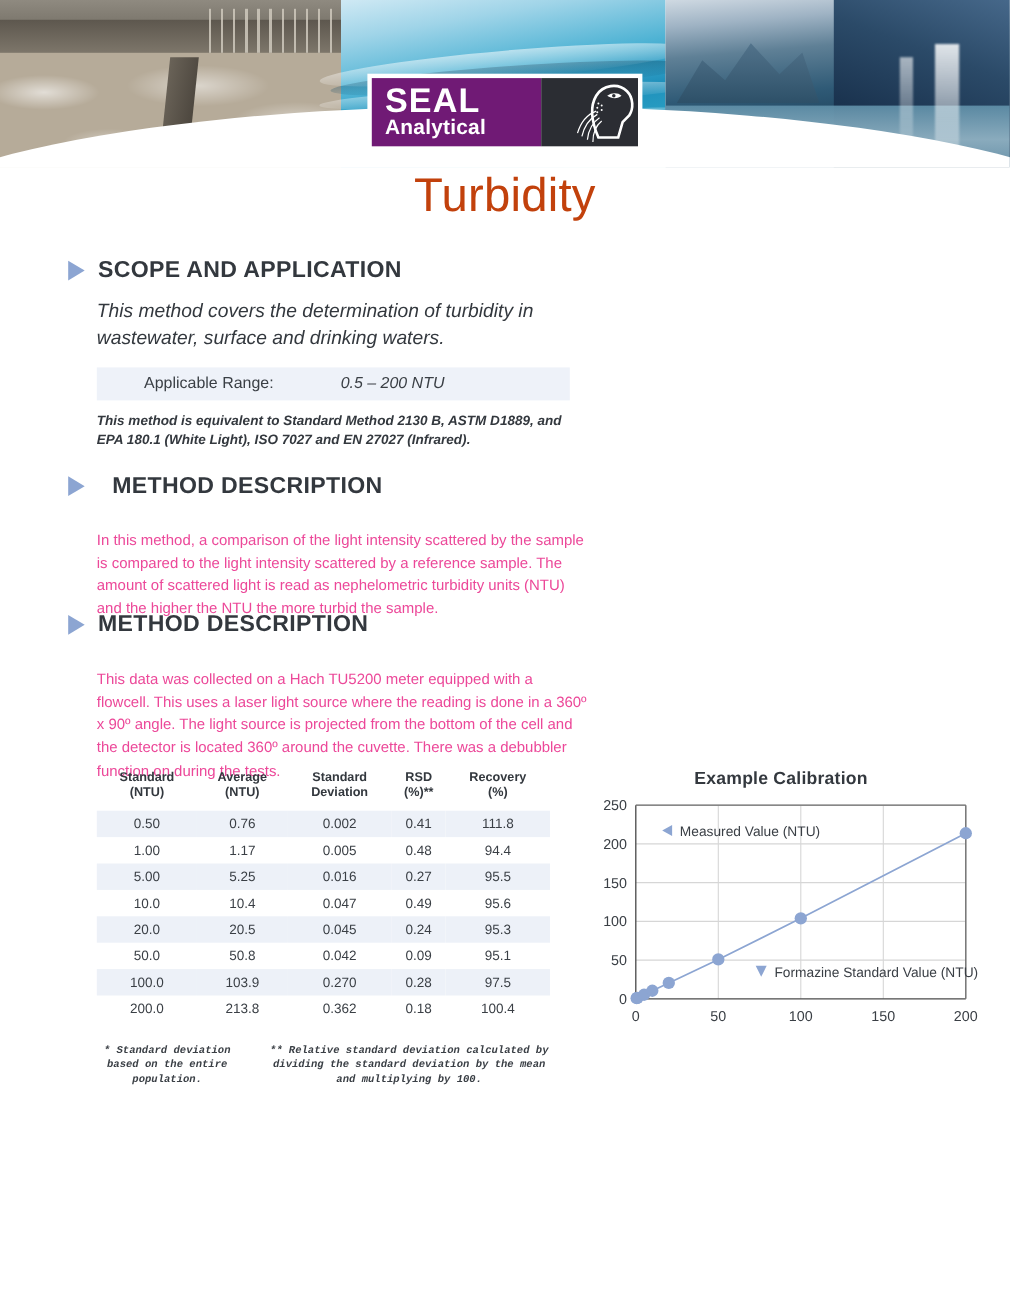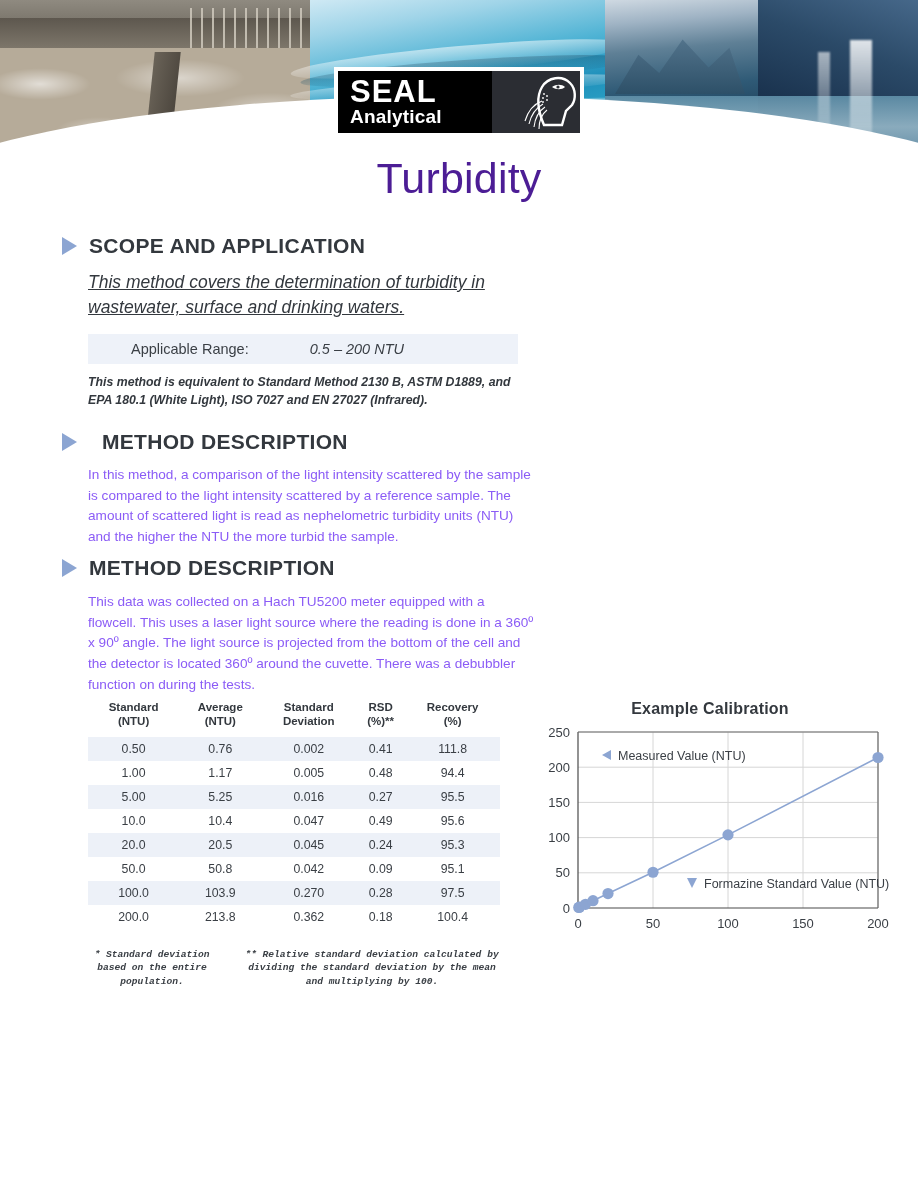--- a/index.html
+++ b/index.html
@@ -72,50 +72,50 @@
   .photo-c .pc-rock2{position:absolute;bottom:14px;left:86px;width:22px;height:10px;border-radius:50%;
     background:#3b4e61;}
 
   
   .banner-curve{position:absolute;left:-120px;top:96px;width:1158px;height:240px;
     background:#ffffff;border-radius:50%;}
 
   
   .logo{position:absolute;left:334px;top:67px;width:250px;height:70px;
     background:#ffffff;padding:4px;box-sizing:border-box;display:flex;z-index:5;}
-  .logo-left{flex:1;background:#000000;display:flex;flex-direction:column;
+  .logo-left{flex:1;background:#701a75;display:flex;flex-direction:column;
     justify-content:center;padding-left:12px;box-sizing:border-box;}
   .logo-seal{font-family:"Liberation Sans", sans-serif;font-weight:bold;font-size:31px;
     color:#ffffff;letter-spacing:1px;line-height:.95;}
   .logo-analytical{font-family:"Liberation Sans", sans-serif;font-weight:bold;font-size:19px;
     color:#ffffff;letter-spacing:.2px;line-height:1.05;}
   .logo-right{width:88px;background:#2b2d33;position:relative;}
   .logo-right svg{position:absolute;left:0;top:0;}
 
   
   .doc-title{position:absolute;left:0;top:154px;width:918px;text-align:center;
-    font-size:43px;font-weight:normal;color:#4c1d95;letter-spacing:.2px;}
+    font-size:43px;font-weight:normal;color:#c2410c;letter-spacing:.2px;}
 
   
   .section-head{position:absolute;display:flex;align-items:center;gap:12px;}
   .tri{width:0;height:0;border-left:15px solid #8ca5d2;
     border-top:9px solid transparent;border-bottom:9px solid transparent;flex:none;}
   .section-title{font-size:21px;font-weight:bold;color:#33383e;letter-spacing:.3px;}
 
   .lead{position:absolute;font-style:italic;font-size:17.5px;line-height:1.45;color:#33383e;}
 
   .range-box{position:absolute;left:88px;top:334px;width:430px;height:30px;
     background:#eef2f9;display:flex;align-items:center;}
   .range-label{margin-left:43px;font-size:14.5px;color:#3a3f45;}
   .range-value{margin-left:61px;font-size:14.5px;color:#3a3f45;font-style:italic;}
 
   .equiv{position:absolute;left:88px;top:374px;width:440px;
     font-style:italic;font-weight:bold;font-size:12.3px;line-height:1.45;color:#33383e;}
 
-  .body-text{position:absolute;font-size:13.6px;line-height:1.52;color:#8b5cf6;}
+  .body-text{position:absolute;font-size:13.6px;line-height:1.52;color:#ec4899;margin-top:16px;}
 
   
   .perf-table{position:absolute;left:88px;top:698px;width:412px;border-collapse:collapse;}
   .perf-table th{font-size:11.5px;font-weight:bold;color:#33383e;padding:2px 0 8px;
     text-align:center;line-height:1.25;}
   .perf-table td{font-size:12.3px;color:#3a3f45;text-align:center;padding:5px 0;}
   .perf-table tbody tr:nth-child(odd){background:#edf1f8;}
 
   .footnotes{position:absolute;top:948px;left:88px;width:420px;display:flex;gap:22px;font-family:Liberation Mono, monospace;}
   .fn{font-style:italic;font-weight:bold;font-size:9.6px;line-height:1.4;color:#3a3f45;}
@@ -183,21 +183,21 @@
     </svg>
   </div>
 </div>
 
 <div class="doc-title">Turbidity</div>
 
 <div class="section-head" style="left:62px;top:234px;">
   <span class="tri"></span>
   <span class="section-title">SCOPE AND APPLICATION</span>
 </div>
-<div class="lead" style="left:88px;top:270px;width:452px;text-decoration:underline;">This method covers the determination of turbidity in wastewater, surface and drinking waters.</div>
+<div class="lead" style="left:88px;top:270px;width:452px;">This method covers the determination of turbidity in wastewater, surface and drinking waters.</div>
 
 <div class="range-box">
   <span class="range-label">Applicable Range:</span>
   <span class="range-value">0.5 – 200 NTU</span>
 </div>
 
 <div class="equiv">This method is equivalent to Standard Method 2130 B, ASTM D1889, and EPA 180.1 (White Light), ISO 7027 and EN 27027 (Infrared).</div>
 
 <div class="section-head" style="left:62px;top:430px;gap:25px;">
   <span class="tri"></span>

